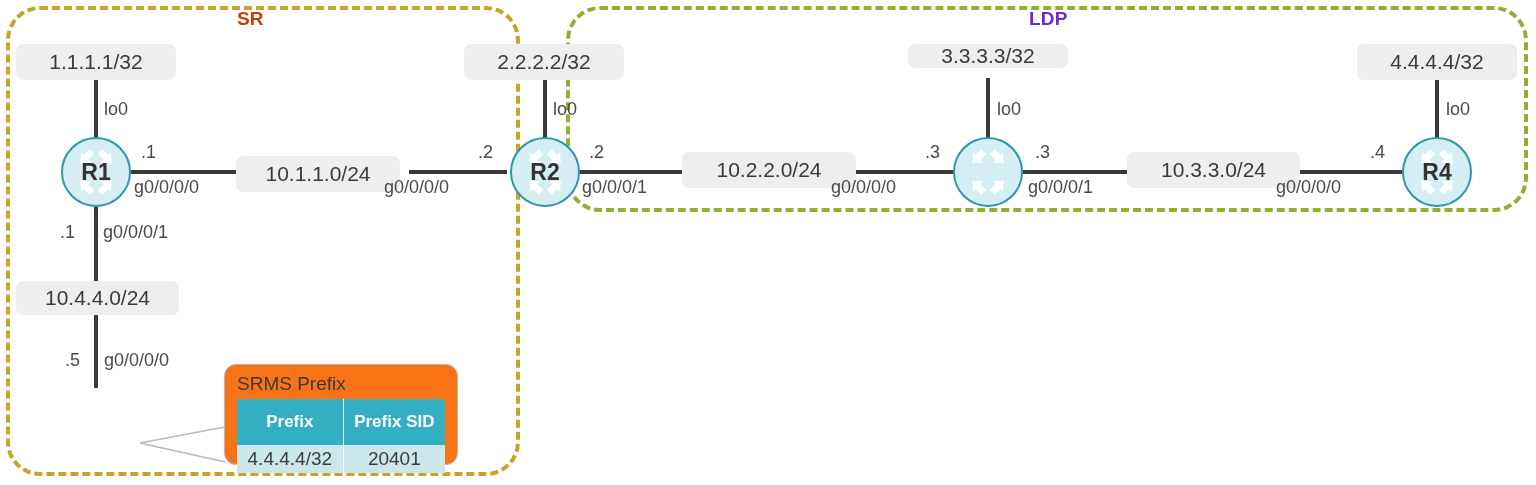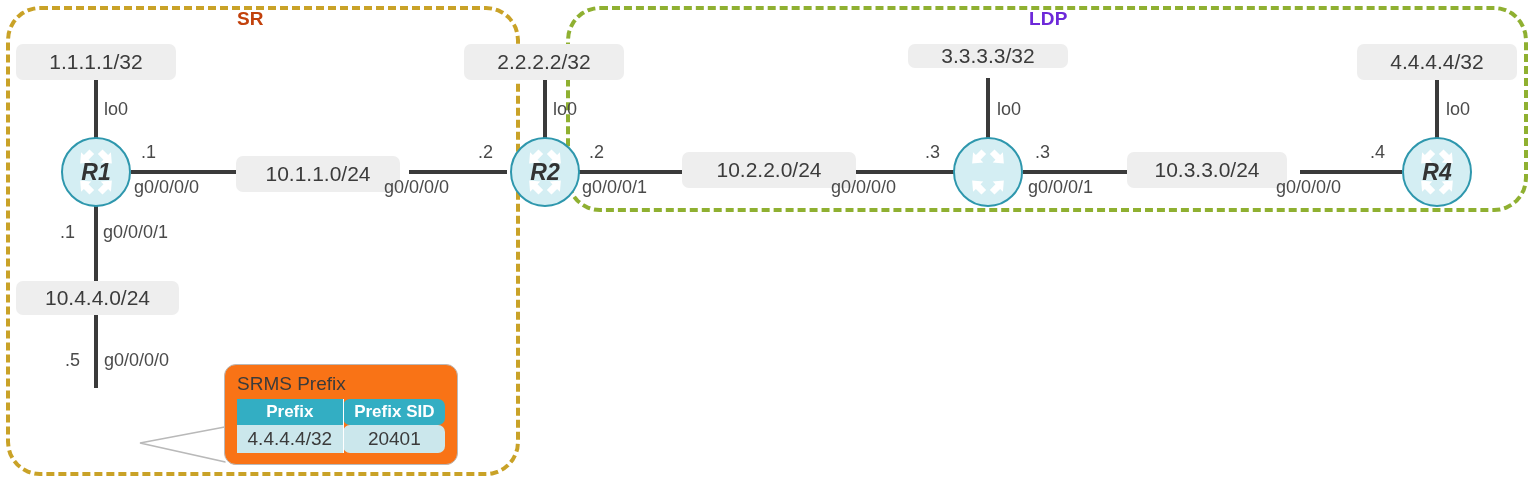--- a/index.html
+++ b/index.html
@@ -82,21 +82,20 @@
     left: 0; top: 0;
     width: 100%;
     height: 100%;
     display: flex;
     align-items: center;
     justify-content: center;
     font-size: 23px;
     font-weight: bold;
     color: #333333;
     z-index: 3;
-    font-style: italic;
   }
 
   
   .iface {
     position: absolute;
     font-size: 18px;
     color: #4a4a4a;
     white-space: nowrap;
   }
 
@@ -117,35 +116,34 @@
   }
   table.srms {
     border-collapse: collapse;
     width: 100%;
   }
   table.srms th {
     background: #33aec3;
     color: #ffffff;
     font-size: 17px;
     font-weight: bold;
-    padding: 3px 10px;
+    padding: 13px 10px;
     text-align: center;
     white-space: nowrap;
   }
   table.srms td {
     background: #cbe7ec;
     color: #3b3b3b;
     font-size: 19px;
     padding: 3px 10px;
     text-align: center;
     white-space: nowrap;
   }
   table.srms th.sep, table.srms td.sep {
     border-left: 1.5px solid #ffffff;
-    border-radius: 7px;
   }
   .callout-pointer {
     position: absolute;
     z-index: 4;
   }
 </style>
 </head>
 <body>
 
 <div id="canvas">
@@ -177,21 +175,21 @@
 
   <div class="link-v" style="left:1435px; top:78px; height:60px;"></div>
 
   <div class="pill" style="left:16px; top:44px; width:160px; height:36px;">1.1.1.1/32</div>
   <div class="pill" style="left:464px; top:44px; width:160px; height:36px;">2.2.2.2/32</div>
   <div class="pill" style="left:908px; top:44px; width:160px; height:24px;">3.3.3.3/32</div>
   <div class="pill" style="left:1357px; top:44px; width:160px; height:36px;">4.4.4.4/32</div>
 
   <div class="pill" style="left:236px; top:156px; width:164px; height:36px;text-align:right;">10.1.1.0/24</div>
   <div class="pill" style="left:682px; top:152px; width:174px; height:36px;">10.2.2.0/24</div>
-  <div class="pill" style="left:1127px; top:152px; width:160px; height:36px;">10.3.3.0/24</div>
+  <div class="pill" style="left:1127px; top:152px; width:173px; height:36px;">10.3.3.0/24</div>
   <div class="pill" style="left:16px; top:281px; width:163px; height:34px;">10.4.4.0/24</div>
 
   <div class="router" style="left:61px; top:137px;">
     <svg viewBox="0 0 100 100">
       <g fill="#ffffff">
         <path d="M46 20 L34 20 L34 14 L21 25 L34 36 L34 30 L46 30 Z" transform="rotate(-45 38 25)"></path>
         <path d="M54 20 L66 20 L66 14 L79 25 L66 36 L66 30 L54 30 Z" transform="rotate(45 62 25)"></path>
         <path d="M46 70 L34 70 L34 64 L21 75 L34 86 L34 80 L46 80 Z" transform="rotate(45 38 75)"></path>
         <path d="M54 70 L66 70 L66 64 L79 75 L66 86 L66 80 L54 80 Z" transform="rotate(-45 62 75)"></path>
       </g>

